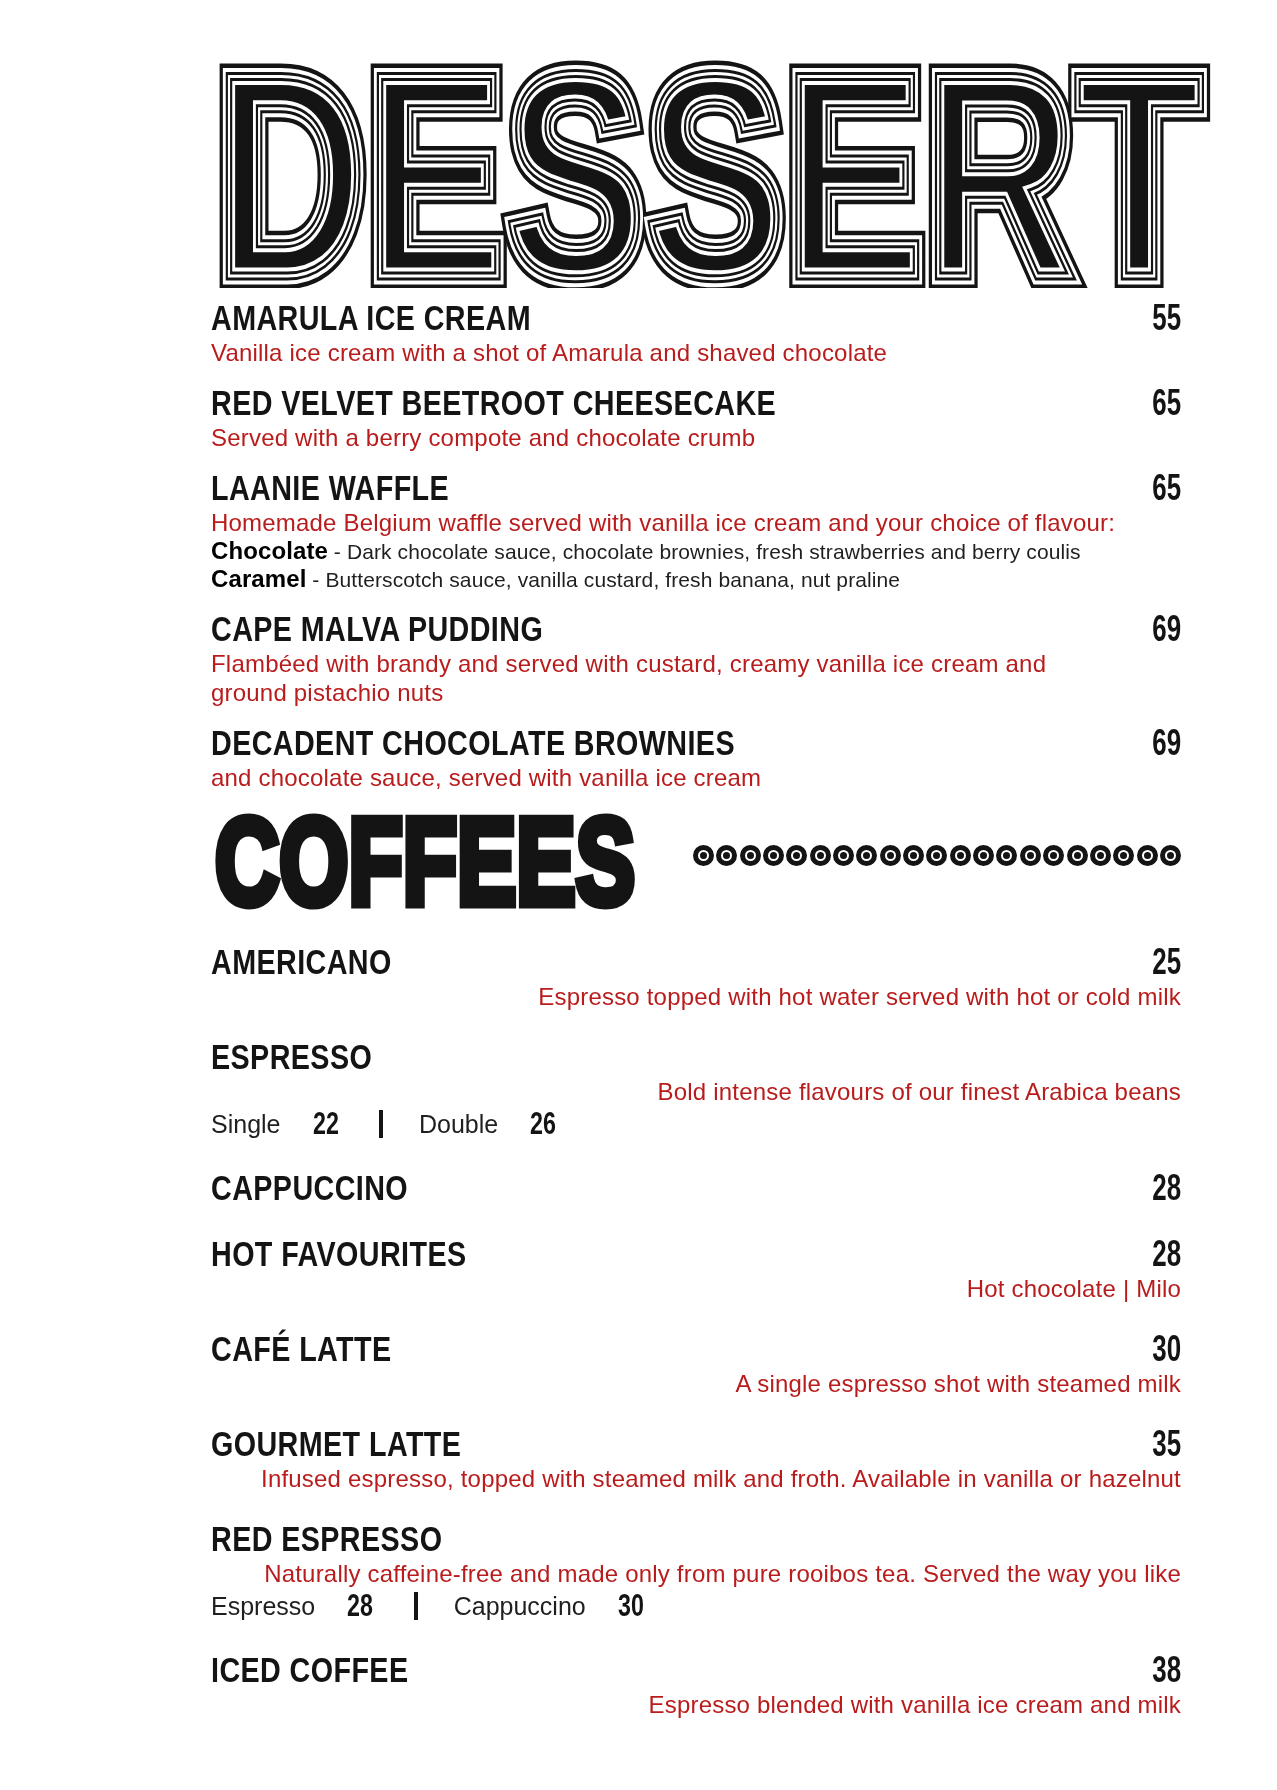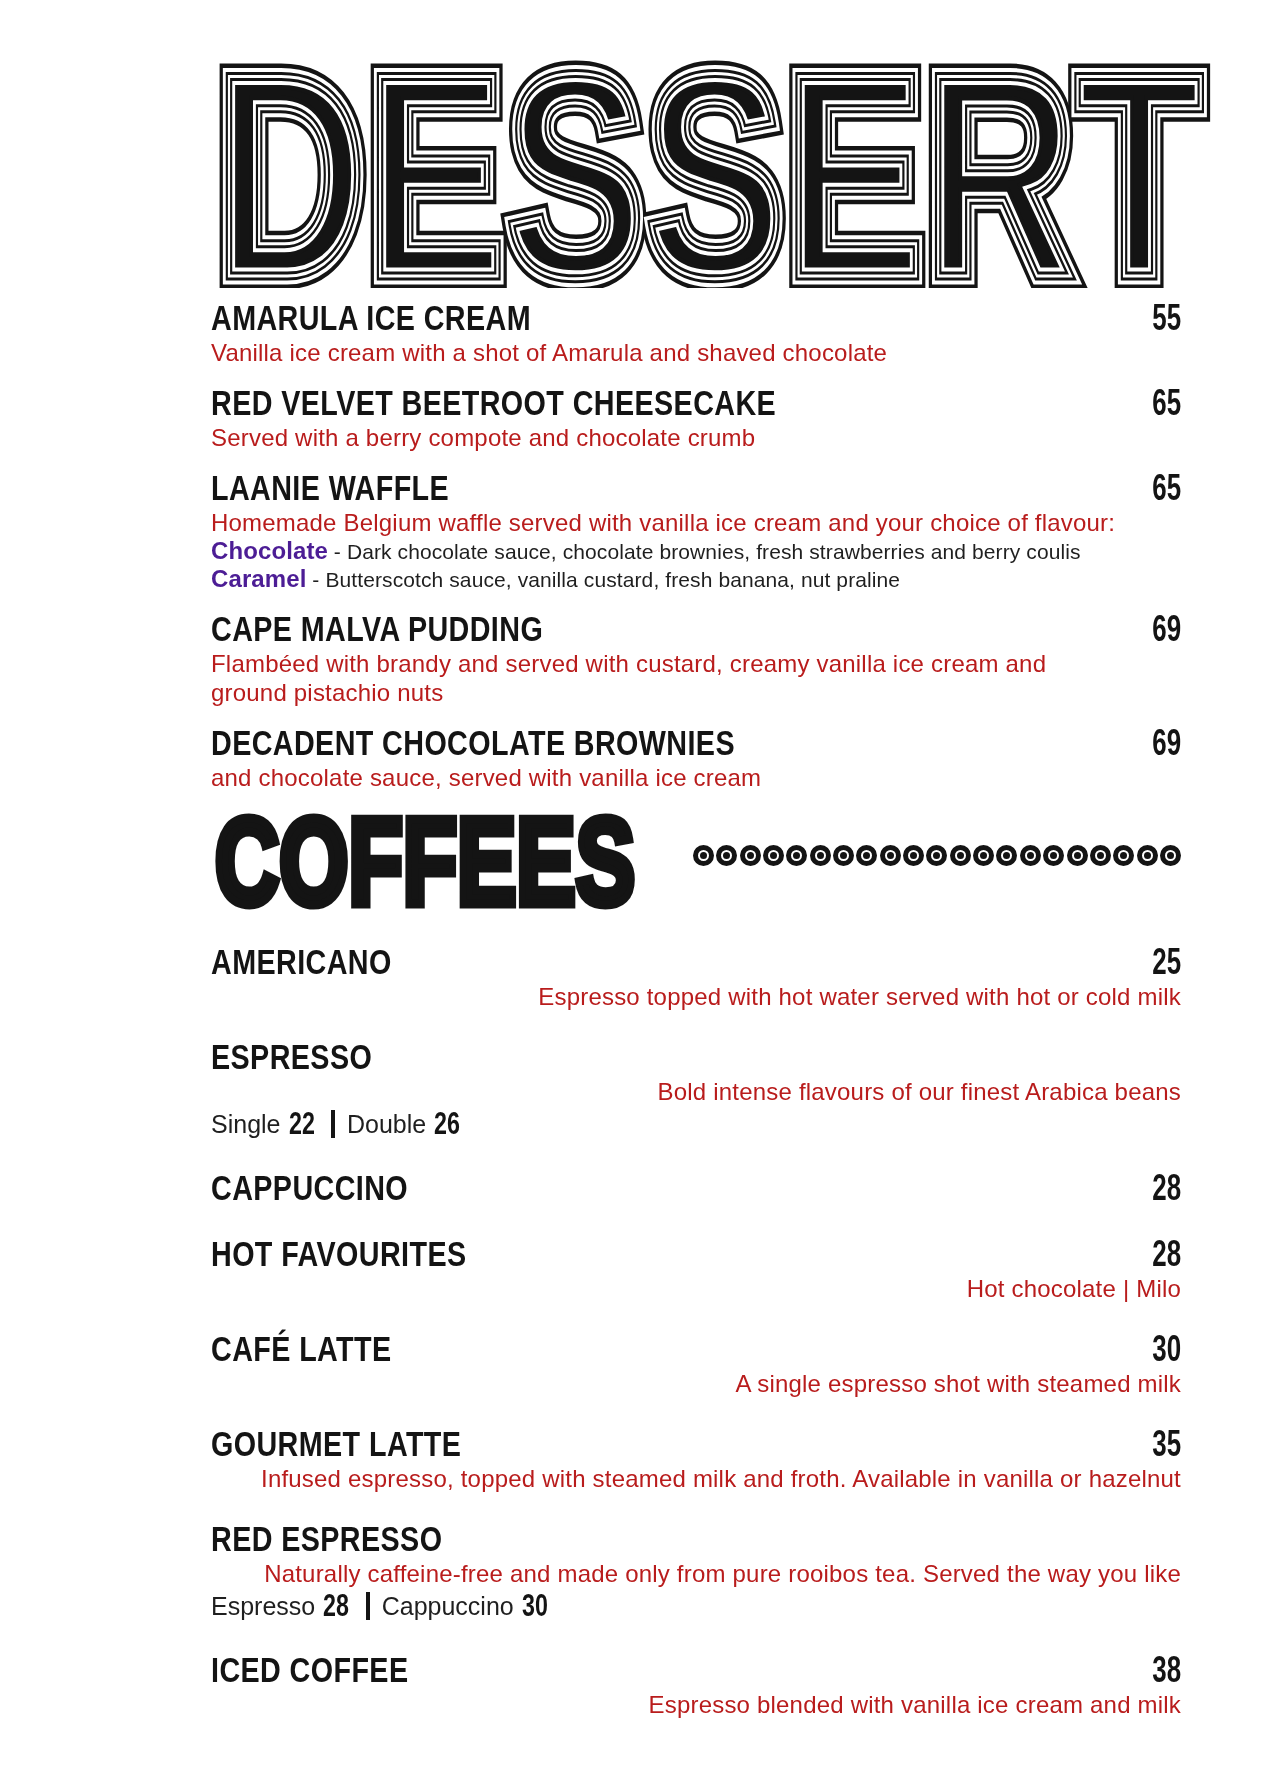--- a/index.html
+++ b/index.html
@@ -86,28 +86,29 @@
   .opt-line{
     font-size:21px;
     line-height:27px;
     letter-spacing:0.1px;
     color:#1f1f1f;
     white-space:nowrap;
   }
   .opt-label{
     font-weight:bold;
     font-size:24px;
-    color:#4c1d95;
+    color:#000000;
   }
   .variant-line{
     display:flex;
     align-items:center;
     height:36px;
     font-size:25px;
     color:#1f1f1f;
+    gap:24px;
   }
   .variant-value{
     display:inline-block;
     font-weight:bold;
     font-size:31px;
     transform:scaleX(0.75);
     transform-origin:left center;
     margin-left:8px;
     color:#141414;
   }

